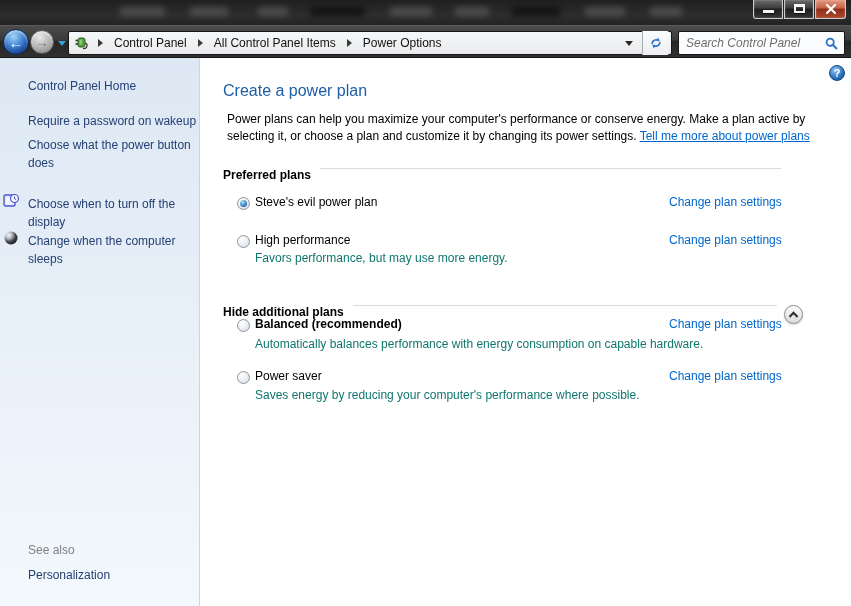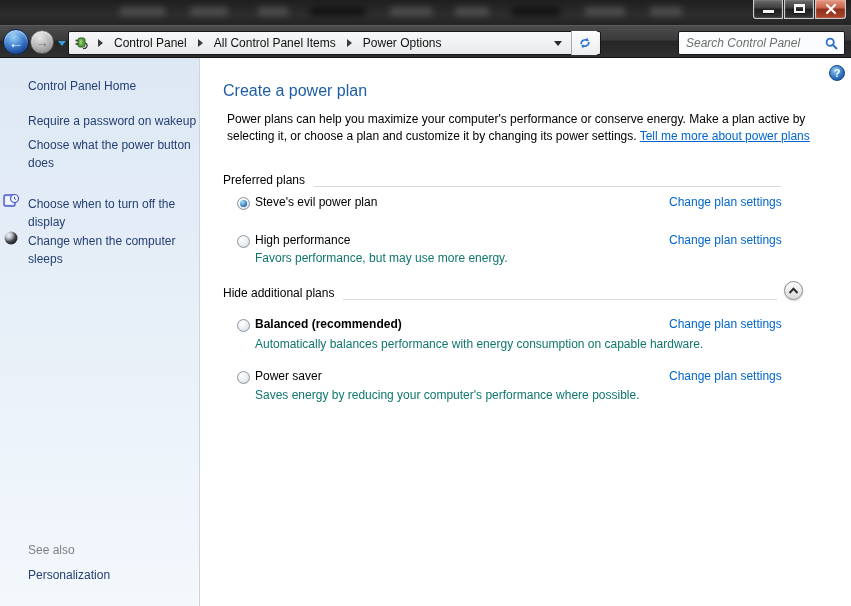--- a/index.html
+++ b/index.html
@@ -17,21 +17,21 @@
   .glyph-min{position:absolute;left:9px;top:10px;width:11px;height:3px;background:#f5f5f5;box-shadow:0 1px 1px rgba(0,0,0,.6);}
   .glyph-max{position:absolute;left:9px;top:4px;width:11px;height:9px;border:2px solid #f5f5f5;border-top-width:3px;box-shadow:0 1px 1px rgba(0,0,0,.5);}
   .glyph-close{position:absolute;left:9px;top:3px;}
 
   
   #toolbar{position:absolute;left:0;top:25px;width:851px;height:33px;background:linear-gradient(180deg,#4c4c4c,#3a3a3a 45%,#262626 50%,#303030);border-top:1px solid #5b5b5b;border-bottom:1px solid #141414;}
   .navcircle{position:absolute;border-radius:50%;display:flex;align-items:center;justify-content:center;}
   #btn-back{left:3px;top:3px;width:26px;height:26px;background:radial-gradient(circle at 40% 28%,#9fd4f7,#3e7fd0 45%,#123c8a 80%);border:1px solid #0c2a55;color:#fff;font-size:15px;font-weight:bold;box-shadow:inset 0 2px 3px rgba(255,255,255,.55);}
   #btn-forward{left:30px;top:4px;width:24px;height:24px;background:radial-gradient(circle at 40% 28%,#e8e8e8,#b5b5b5 50%,#8a8a8a 85%);border:1px solid #5c5c5c;color:#7c7c7c;font-size:14px;font-weight:bold;box-shadow:inset 0 2px 3px rgba(255,255,255,.6);}
   #nav-caret{position:absolute;left:58px;top:15px;width:0;height:0;border-left:4px solid transparent;border-right:4px solid transparent;border-top:5px solid #37a0d8;}
-  #breadcrumb-bar{position:absolute;left:68px;top:5px;width:533px;height:24px;background:linear-gradient(180deg,#f7f8f9,#e9eaec);border:1px solid #17171a;border-radius:2px;display:flex;align-items:center;padding:0 2px 0 4px;}
+  #breadcrumb-bar{position:absolute;left:68px;top:5px;width:604px;height:24px;background:linear-gradient(180deg,#f7f8f9,#e9eaec);border:1px solid #17171a;border-radius:2px;display:flex;align-items:center;padding:0 2px 0 4px;}
   .crumb{font-size:12px;color:#111;white-space:nowrap;padding:3px 2px;cursor:default;}
   .crumb-sep{width:0;height:0;border-left:5px solid #3c3c3c;border-top:4px solid transparent;border-bottom:4px solid transparent;margin:0 9px;}
   #bc-caret{margin-left:auto;width:0;height:0;border-left:4px solid transparent;border-right:4px solid transparent;border-top:5px solid #2b2b2b;margin-right:9px;}
   #refresh-btn{width:27px;height:24px;border-left:1px solid #a9abad;display:flex;align-items:center;justify-content:center;background:linear-gradient(180deg,#fbfcfd,#eceef0);border-radius:0 2px 2px 0;}
   #search-box{position:absolute;left:678px;top:5px;width:167px;height:24px;background:#fbfcfd;border:1px solid #17171a;border-radius:2px;display:flex;align-items:center;}
   #search-input{flex:1;border:none;outline:none;background:transparent;font-size:12px;font-style:italic;color:#6e6e6e;padding:0 0 0 7px;min-width:0;}
   #search-input::placeholder{color:#6e6e6e;font-style:italic;opacity:1;}
   #search-glass{margin-right:6px;}
 
   
@@ -39,21 +39,21 @@
   #sidebar{position:absolute;left:0;top:0;width:200px;height:548px;background:linear-gradient(180deg,#dde8f4 0%,#e7eff8 45%,#f3f8fc 100%);border-right:1px solid #ccd5df;}
   .side-link{position:absolute;left:28px;font-size:12px;line-height:18px;color:#254073;cursor:pointer;}
   #see-also{position:absolute;left:28px;top:485px;font-size:12px;color:#808080;}
   .side-icon{position:absolute;left:3px;}
 
   #main{position:absolute;left:200px;top:0;width:651px;height:548px;background:#fff;}
   #help-btn{position:absolute;left:629px;top:7px;width:16px;height:16px;border-radius:50%;background:radial-gradient(circle at 38% 30%,#8ec8f0,#2a70c0 60%,#134f92);color:#fff;font-size:11px;font-weight:bold;display:flex;align-items:center;justify-content:center;border:1px solid #12467e;cursor:pointer;}
   #page-title{position:absolute;left:23px;top:24px;font-size:16px;font-weight:normal;color:#1d5da6;margin:0;}
   #page-desc{position:absolute;left:23px;top:49px;width:599px;font-size:12px;line-height:17px;color:#000;margin:4px;}
   a.textlink{color:#0066cc;text-decoration:underline;cursor:pointer;}
-  .group{position:absolute;display:flex;align-items:flex-end;height:19px;}
+  .group{position:absolute;display:flex;align-items:flex-start;height:19px;font-weight:bold;}
   .group-label{font-size:12px;color:#000;white-space:nowrap;margin-right:9px;}
   .group-line{flex:1;height:1px;background:#d9dadb;}
   .expander{width:19px;height:19px;border-radius:50%;border:1px solid #8e8e8e;background:linear-gradient(180deg,#fefefe,#d9d9d9);margin-left:7px;display:flex;align-items:center;justify-content:center;cursor:pointer;box-shadow:0 1px 2px rgba(0,0,0,.18);}
   .radio{position:absolute;width:13px;height:13px;border-radius:50%;border:1px solid #8b959e;background:radial-gradient(circle at 35% 30%,#ffffff,#e9edf1 55%,#cfd6dc);cursor:pointer;}
   .radio.selected::after{content:"";position:absolute;left:2px;top:2px;width:7px;height:7px;border-radius:50%;background:radial-gradient(circle at 35% 30%,#a6e7f8,#2a6db8 70%,#174e8c);}
   .plan-name{position:absolute;font-size:12px;color:#000;cursor:pointer;white-space:nowrap;}
   .plan-name.bold{font-weight:bold;}
   .plan-desc{position:absolute;font-size:12px;color:#0f766e;white-space:nowrap;}
   .plan-action{position:absolute;font-size:12px;color:#0066cc;cursor:pointer;white-space:nowrap;}
 </style>
@@ -179,21 +179,21 @@
 
       <div class="radio selected" style="left:37px;top:139px"></div>
       <div class="plan-name" style="left:55px;top:137px">Steve's evil power plan</div>
       <div class="plan-action" style="left:469px;top:137px">Change plan settings</div>
 
       <div class="radio" style="left:37px;top:177px"></div>
       <div class="plan-name" style="left:55px;top:175px">High performance</div>
       <div class="plan-action" style="left:469px;top:175px">Change plan settings</div>
       <div class="plan-desc" style="left:55px;top:193px">Favors performance, but may use more energy.</div>
 
-      <div class="group" style="left:23px;top:223px;width:580px">
+      <div class="group" style="left:23px;top:247px;width:580px">
         <span class="group-label">Hide additional plans</span>
         <span class="group-line"></span>
         <span class="expander">
           <svg width="11" height="8" viewBox="0 0 11 8">
             <polyline points="1.5,6 5.5,1.8 9.5,6" fill="none" stroke="#2c2c2c" stroke-width="2"></polyline>
           </svg>
         </span>
       </div>
 
       <div class="radio" style="left:37px;top:261px"></div>

